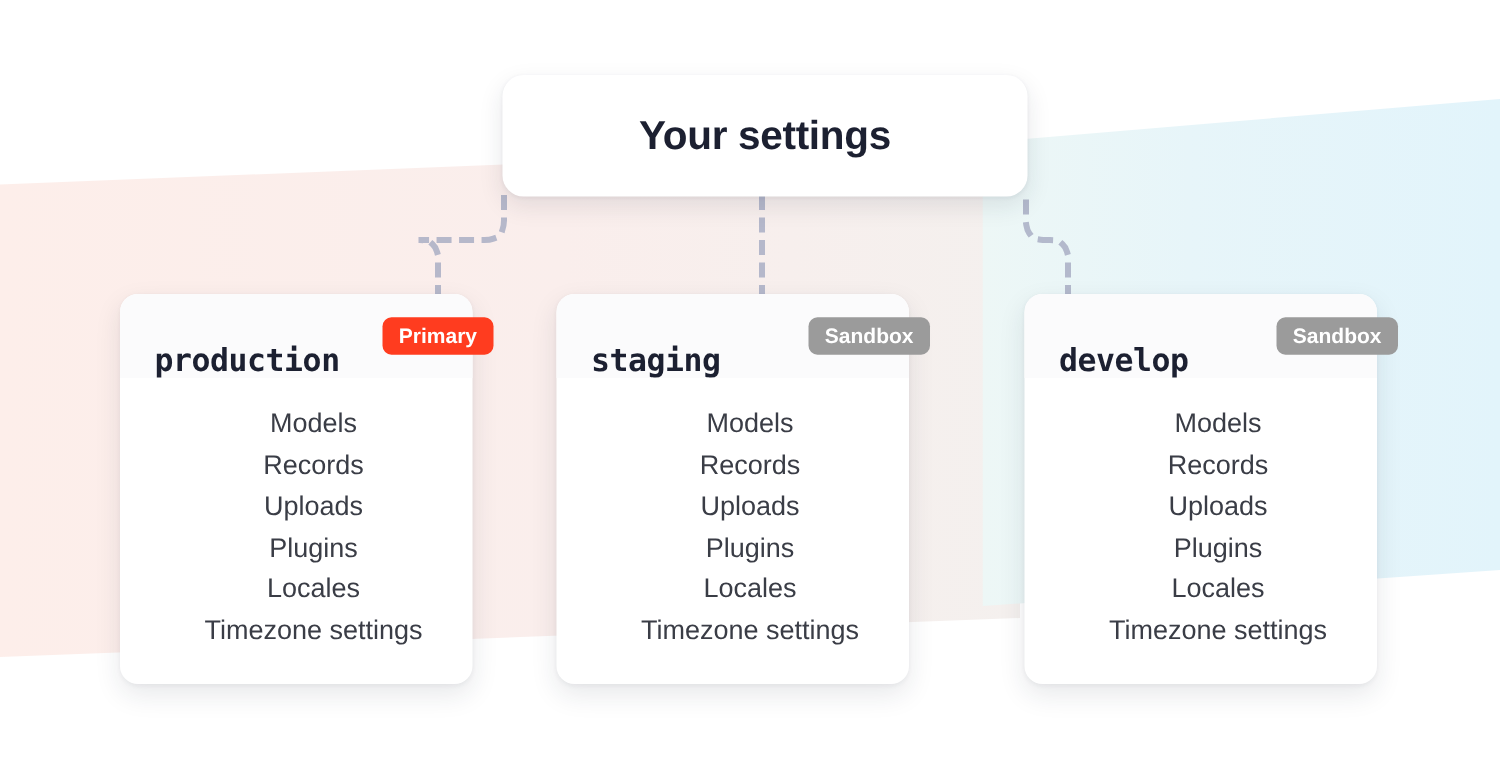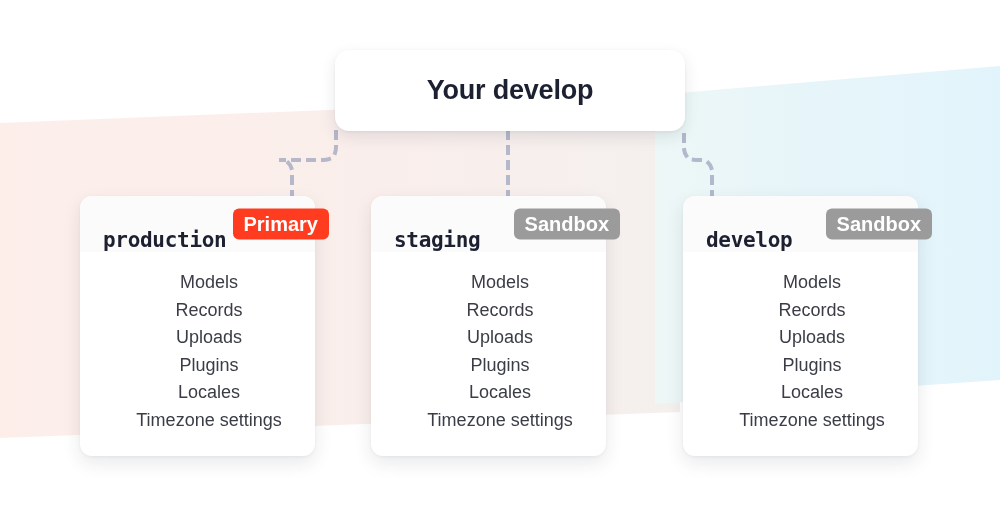--- a/index.html
+++ b/index.html
@@ -101,21 +101,21 @@
     font-weight: bold;
     color: #1c2031;
     letter-spacing: -0.3px;
     white-space: nowrap;
   }
   .env-badge {
     position: absolute;
     top: 50%;
     transform: translateY(-50%);
     border-radius: 6px;
-    font-size: 20px;
+    font-size: 14px;
     font-weight: bold;
     color: #ffffff;
     padding: 5px 11px 6px;
     white-space: nowrap;
     line-height: 1;
   }
   .env-badge.primary {
     background: #ff3c1f;
     right: -14px;
   }
@@ -170,21 +170,21 @@
   </div>
 
   <svg class="connectors" viewBox="0 0 1000 514">
     <path d="M 292 196 L 292 171 Q 292 158 279 158 L 307 158 Q 294 158 294 171 Z" style="display:none"></path>
     <path d="M 292 198 L 292 173 Q 292 160 279 160 L 323 160 Q 336 160 336 147 L 336 131"></path>
     <path d="M 508 198 L 508 131"></path>
     <path d="M 712 198 L 712 173 Q 712 160 699 160 L 697 160 Q 684 160 684 147 L 684 131"></path>
   </svg>
 
   <div class="project-card">
-    <span class="project-title">Your develop</span>
+    <span class="project-title">Your settings</span>
   </div>
 
   <div class="env-card pos-0">
     <div class="env-header">
       <span class="env-name">production</span>
       <span class="env-badge primary">Primary</span>
     </div>
     <ul class="env-list">
       <li>Models</li>
       <li>Records</li>

